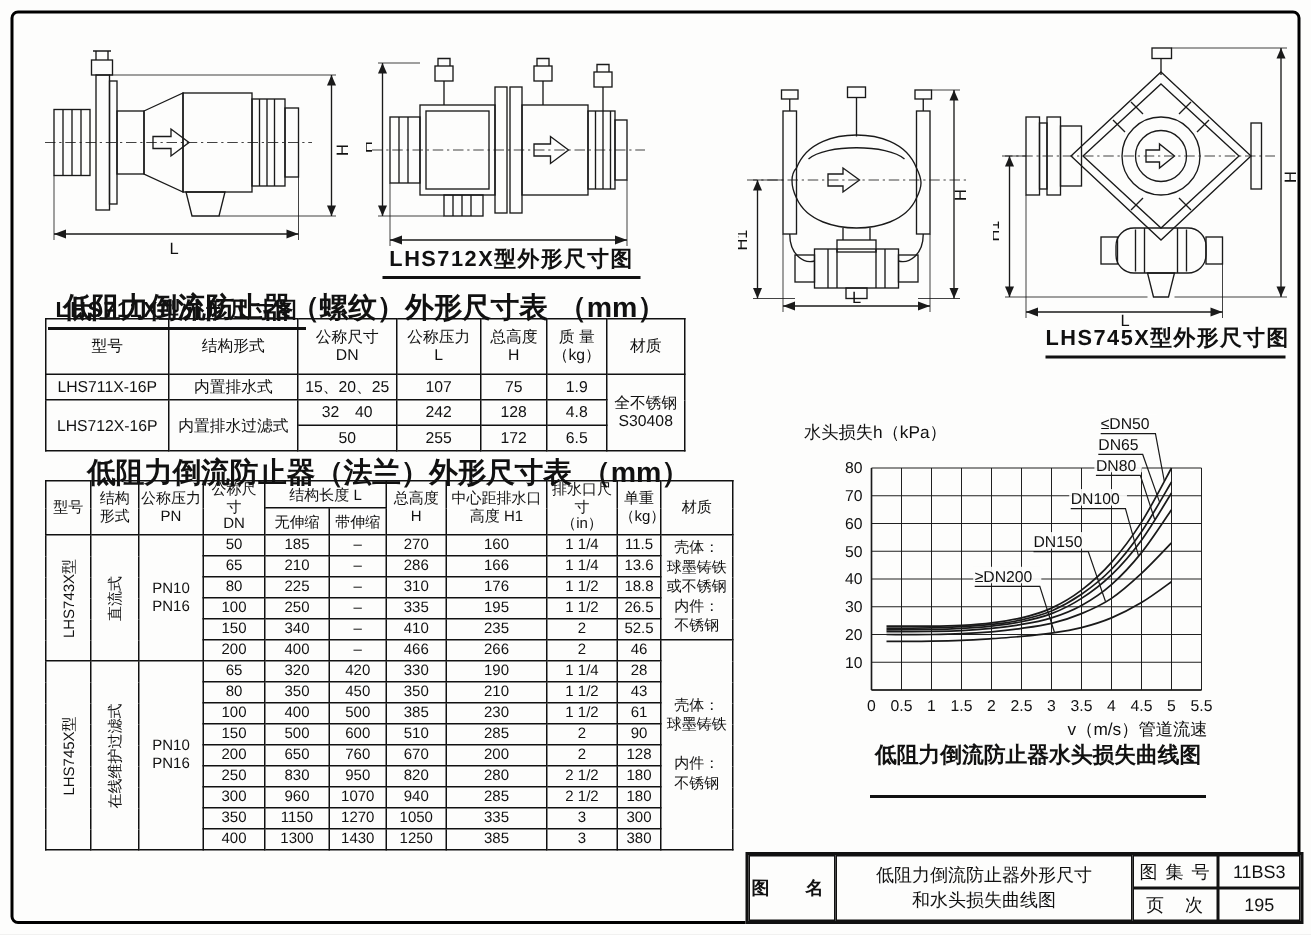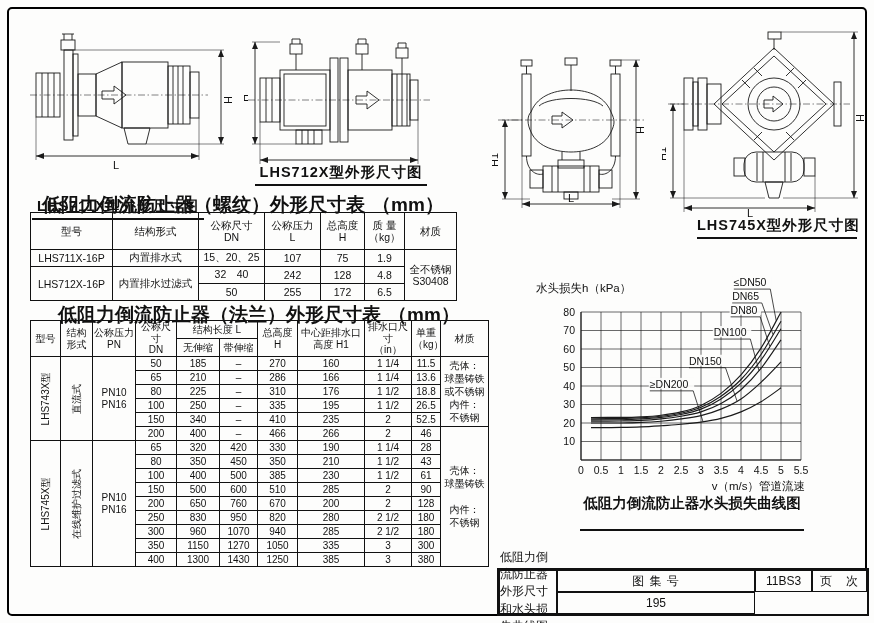--- a/index.html
+++ b/index.html
@@ -538,20 +538,21 @@
       <text x="165" y="88.725" class="ctick" font-size="11">DN150</text>
       <path d="M125.8,114.85 H169.2 L179.0,145.7" stroke="#1a1a1a" stroke-width="0.8" fill="none"></path>
       <rect x="124.8" y="101.85" width="45.400000000000006" height="11" fill="#fdfdfc" opacity="0.9"></rect>
       <text x="125.8" y="111.85" class="ctick" font-size="11">≥DN200</text>
     </svg>
   <div class="abs chart-title" style="left:524px;top:494px;width:336px;">
     <span>低阻力倒流防止器水头损失曲线图</span>
   </div>
 
   <div class="abs footer" style="left:497px;top:568px;width:368px;height:44px;">
+    <div class="fc-name">图　名</div>
     <div class="fc-title">
       <span>低阻力倒流防止器外形尺寸</span>
       <span>和水头损失曲线图</span>
     </div>
     <div class="fc-lab">图 集 号</div>
     <div class="fc-val">11BS3</div>
     <div class="fc-lab">页　次</div>
     <div class="fc-val">195</div>
   </div>
 </div>

